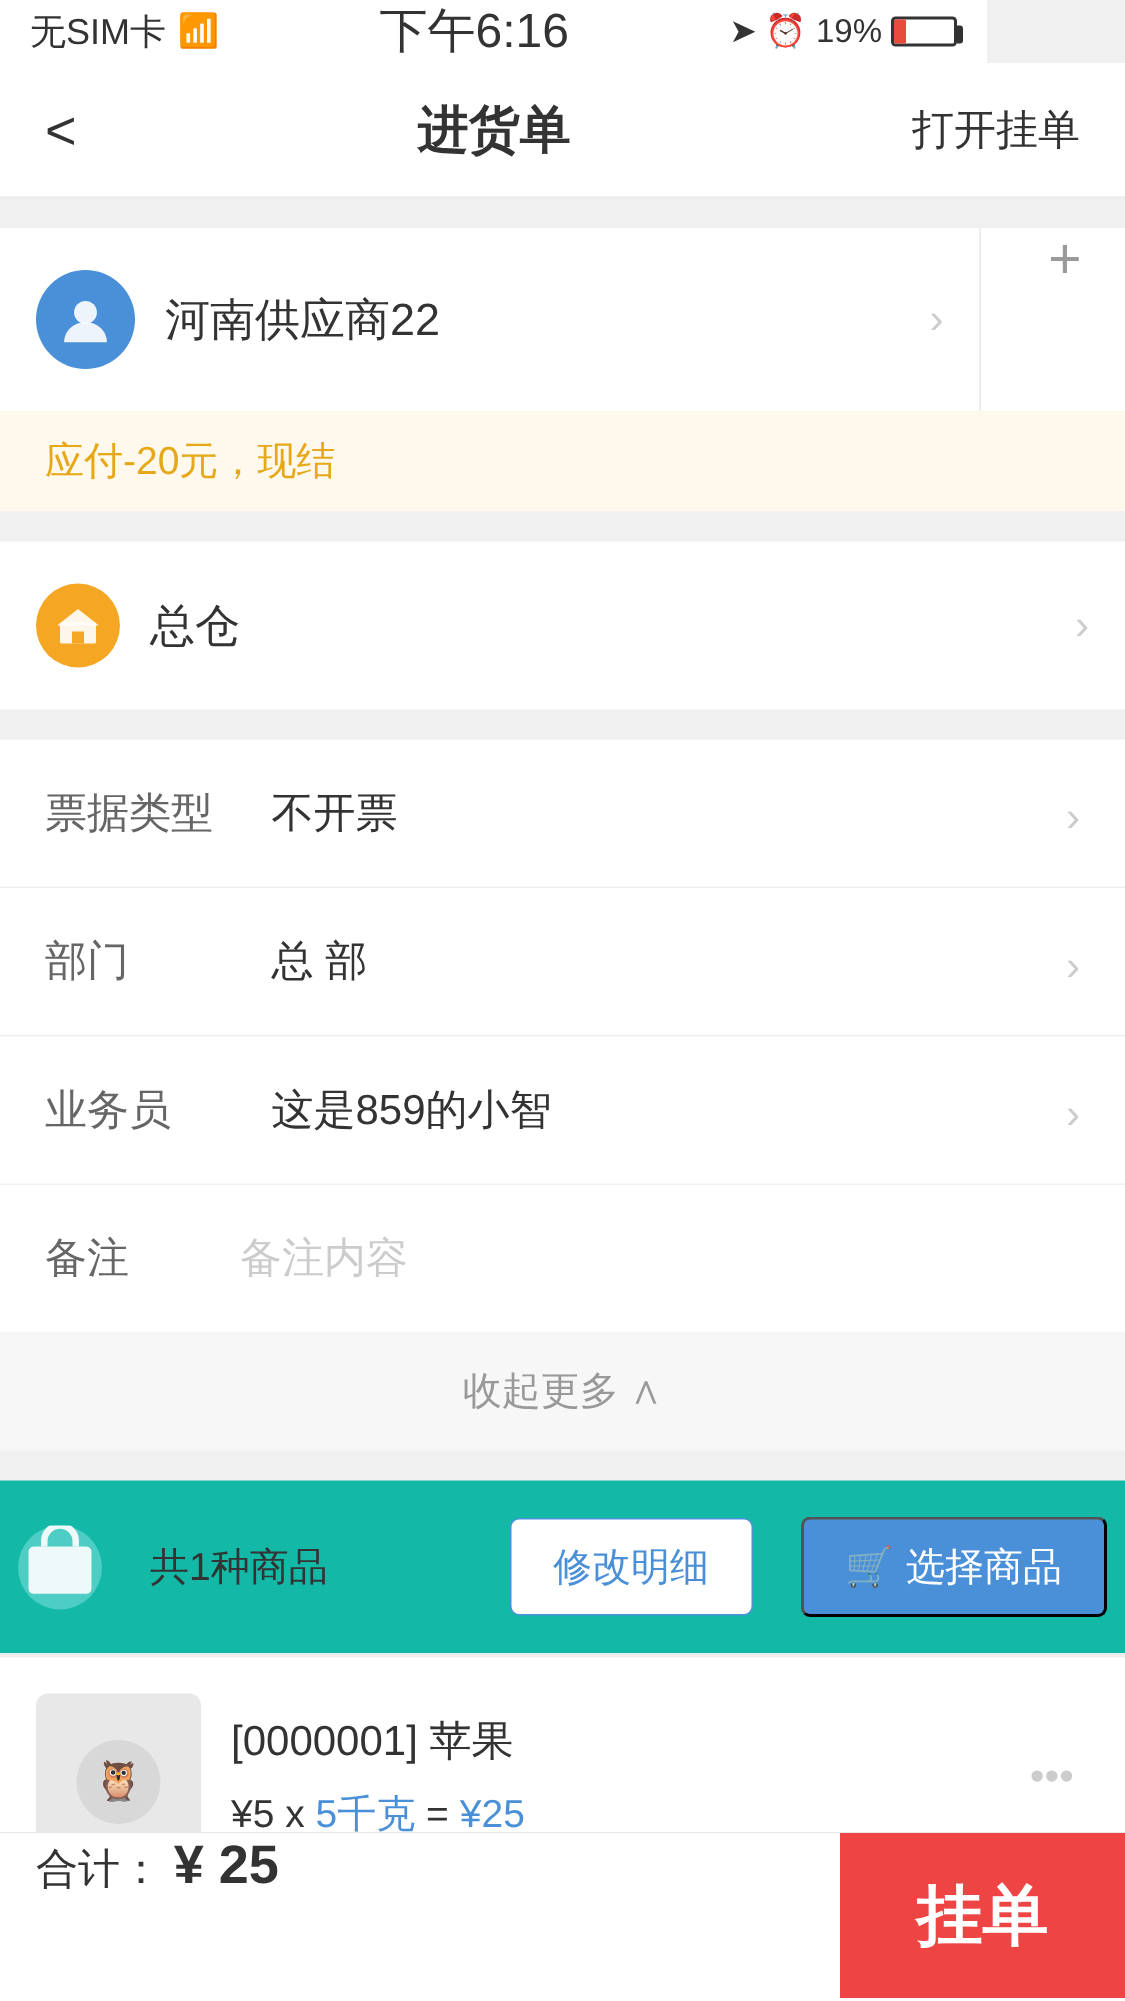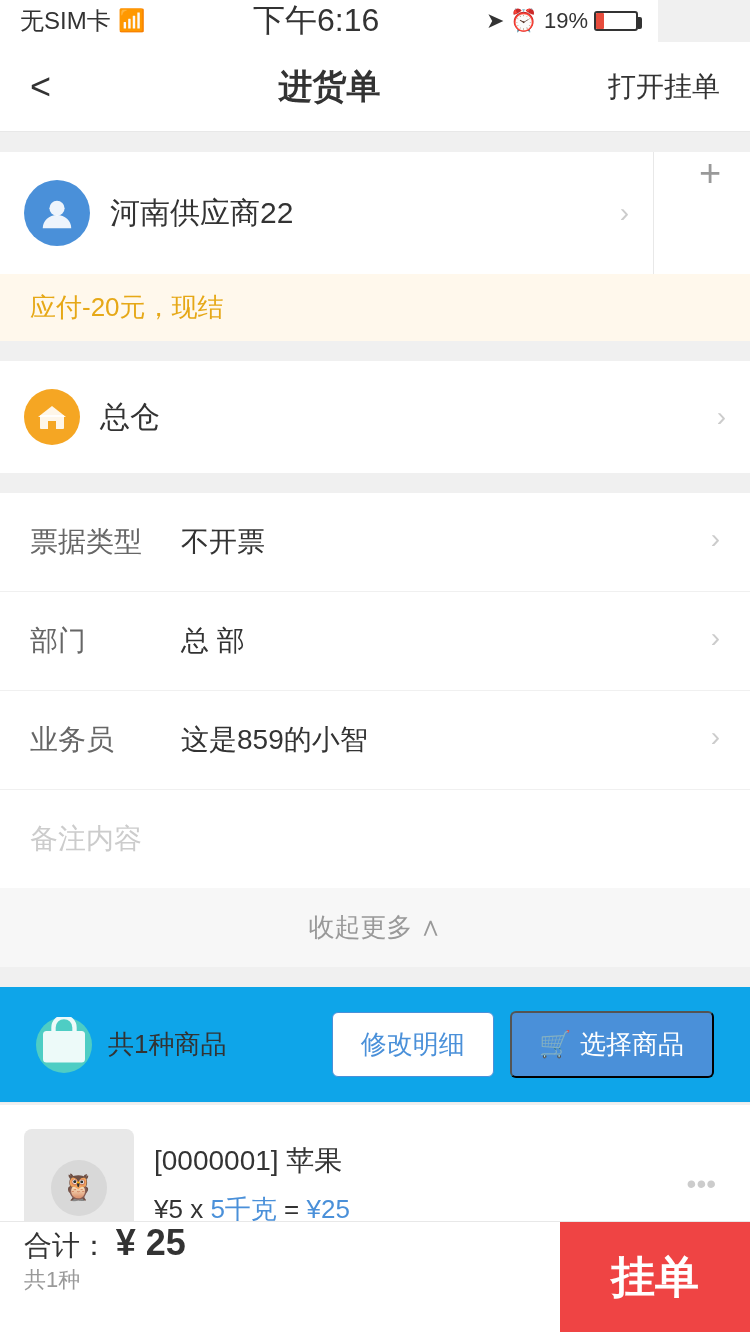--- a/index.html
+++ b/index.html
@@ -103,46 +103,46 @@
       display: flex; align-items: center; justify-content: center;
       margin-right: 20px; flex-shrink: 0;
     }
     .warehouse-icon svg { width: 32px; height: 32px; }
     .warehouse-name { font-size: 30px; color: #333; flex: 1; }
 
     
     .form-section { background: #fff; }
     .form-row {
       display: flex;
-      align-items: flex-start;
+      align-items: flex-end;
       padding: 30px 30px;
       border-bottom: 1px solid #f0f0f0;
     }
     .form-row:last-child { border-bottom: none; }
     .form-label { font-size: 28px; color: #666; width: 130px; flex-shrink: 0; }
     .form-value { font-size: 28px; color: #333; flex: 1; margin-left: 21px; }
     .form-placeholder { font-size: 28px; color: #ccc; flex: 1; }
 
     
     .collapse-btn {
       background: #f7f7f7;
       text-align: center;
       padding: 22px;
       font-size: 26px;
       color: #999;
       cursor: pointer;
     }
 
     
     .products-header {
-      background: #0ea5e9;
-      display: flex;
-      align-items: center;
-      padding: 24px 36px;
-      gap: 16px;
+      background: #14b8a6;
+      display: flex;
+      align-items: center;
+      padding: 24px 12px;
+      gap: 32px;
     }
     .product-icon-circle {
       width: 56px; height: 56px; border-radius: 50%;
       background: #4ecdc4;
       display: flex; align-items: center; justify-content: center;
       flex-shrink: 0;
     }
     .product-count { font-size: 26px; color: #333; flex: 1; }
     .btn-outline {
       border: 1px solid #4a90d9;
@@ -292,20 +292,21 @@
     <span class="chevron">›</span>
   </div>
 
   <div class="form-row">
     <span class="form-label">业务员</span>
     <span class="form-value">这是859的小智</span>
     <span class="chevron">›</span>
   </div>
 
   <div class="form-row">
+    <span class="form-label">备注</span>
     <span class="form-placeholder">备注内容</span>
   </div>
 </div>
 
 <div class="collapse-btn">收起更多 ∧</div>
 
 <div class="section-gap"></div>
 
 <div class="products-header">
   <div class="product-icon-circle">
@@ -347,16 +348,15 @@
 </div>
 
 <div style="height: 110px;"></div>
 
 <div class="bottom-bar">
   <div class="total-section">
     <div>
       <span>合计：</span>
       <span class="total-amount">¥ 25</span>
     </div>
-    <div class="total-count">共1种</div>
   </div>
   <div class="hang-btn">挂单</div>
 </div>
 
 </body></html>

